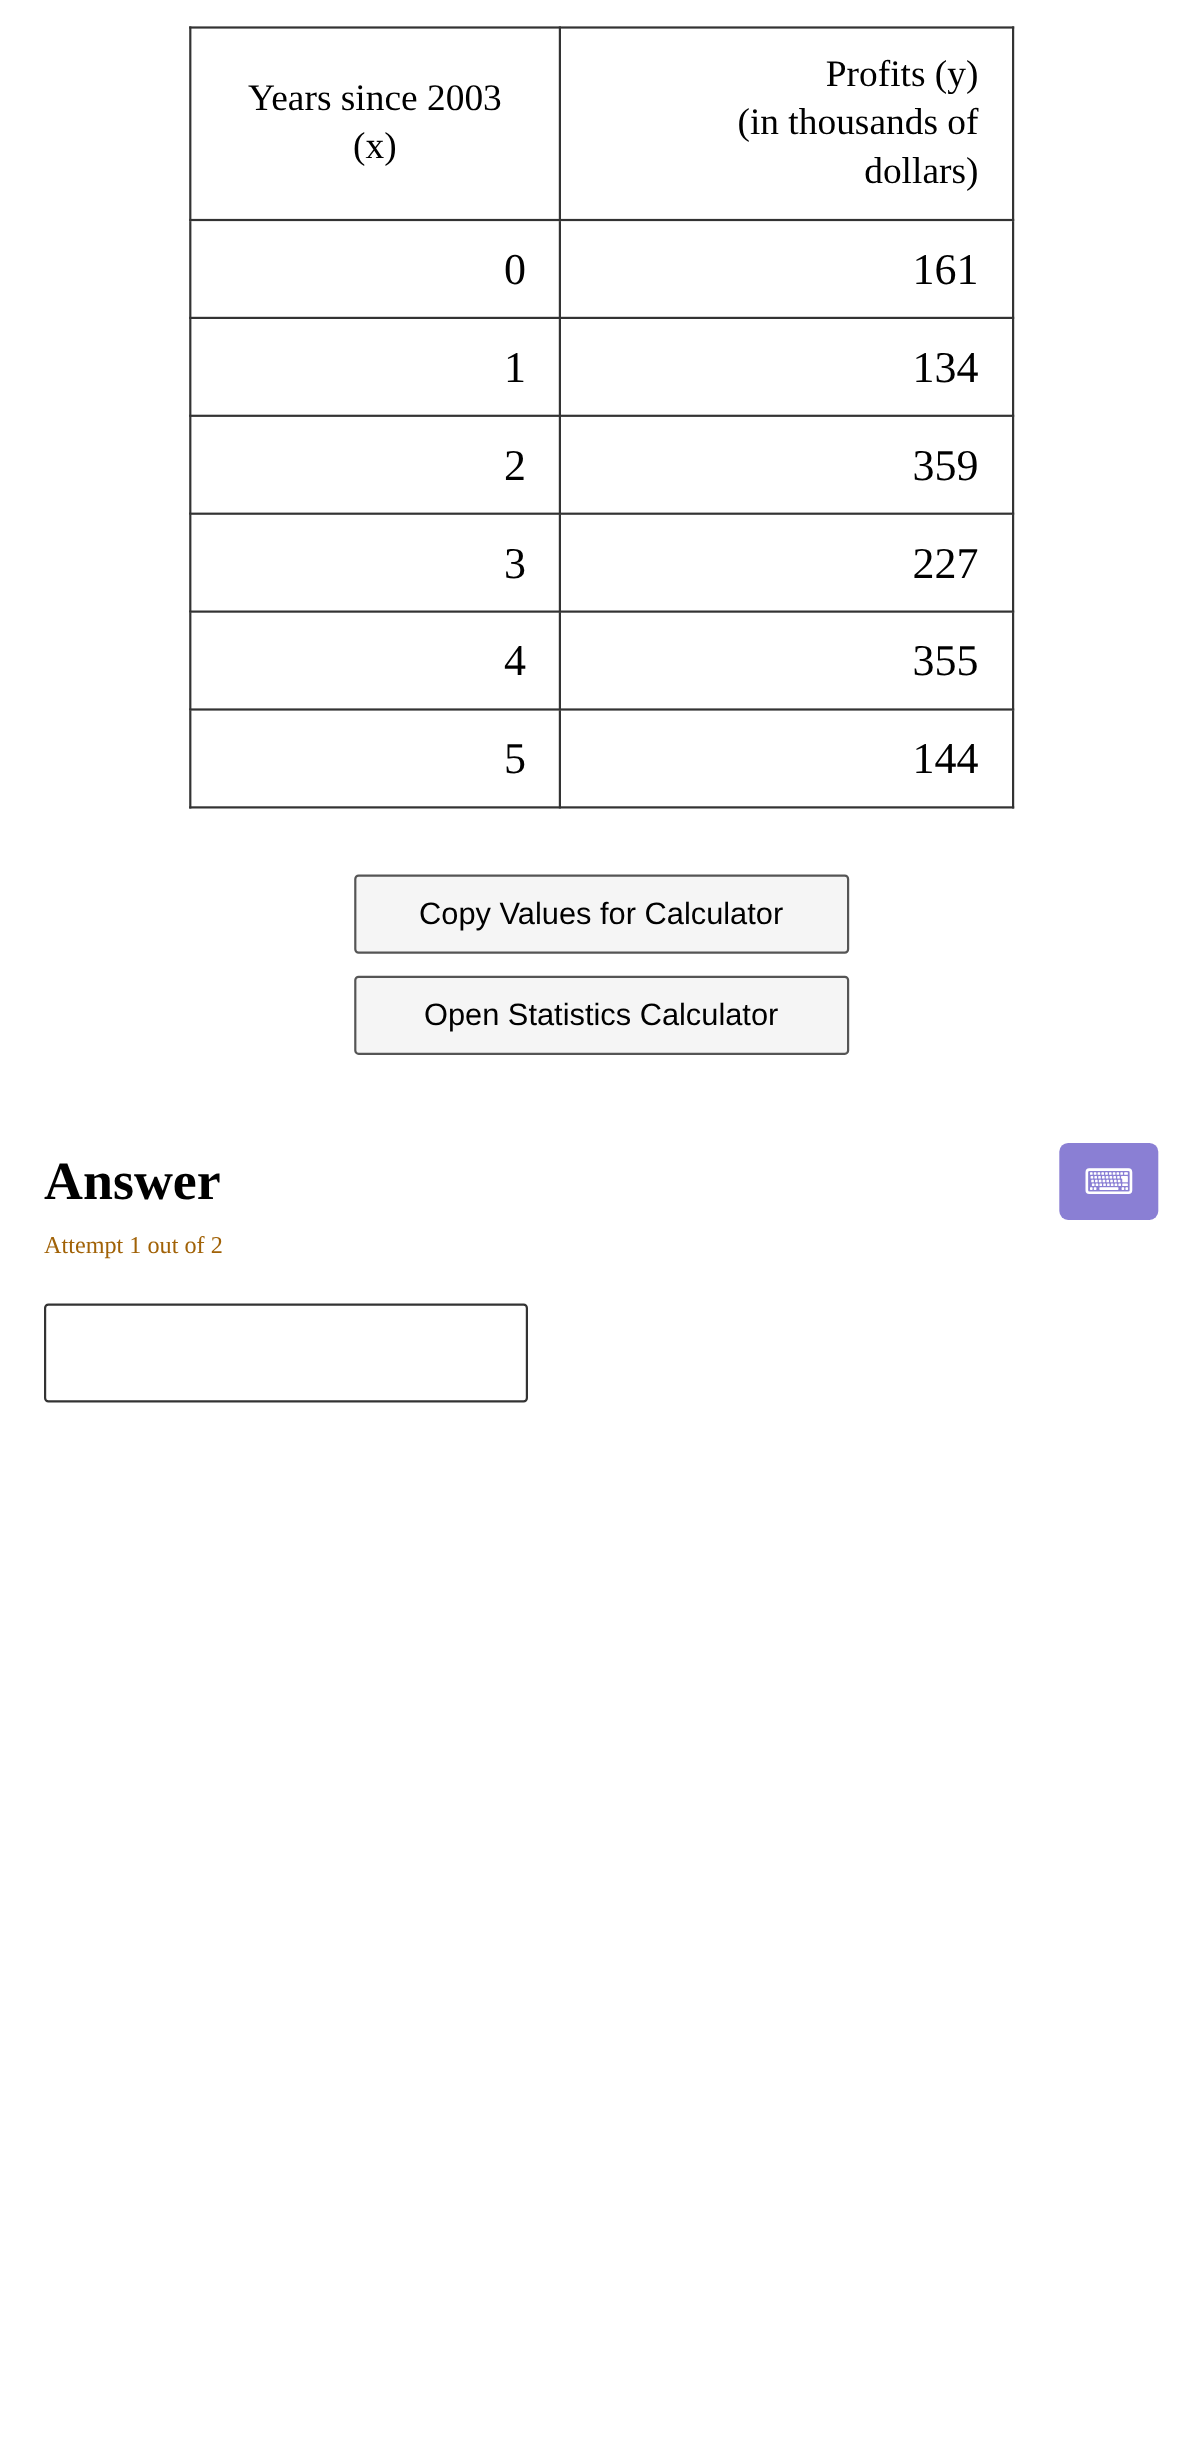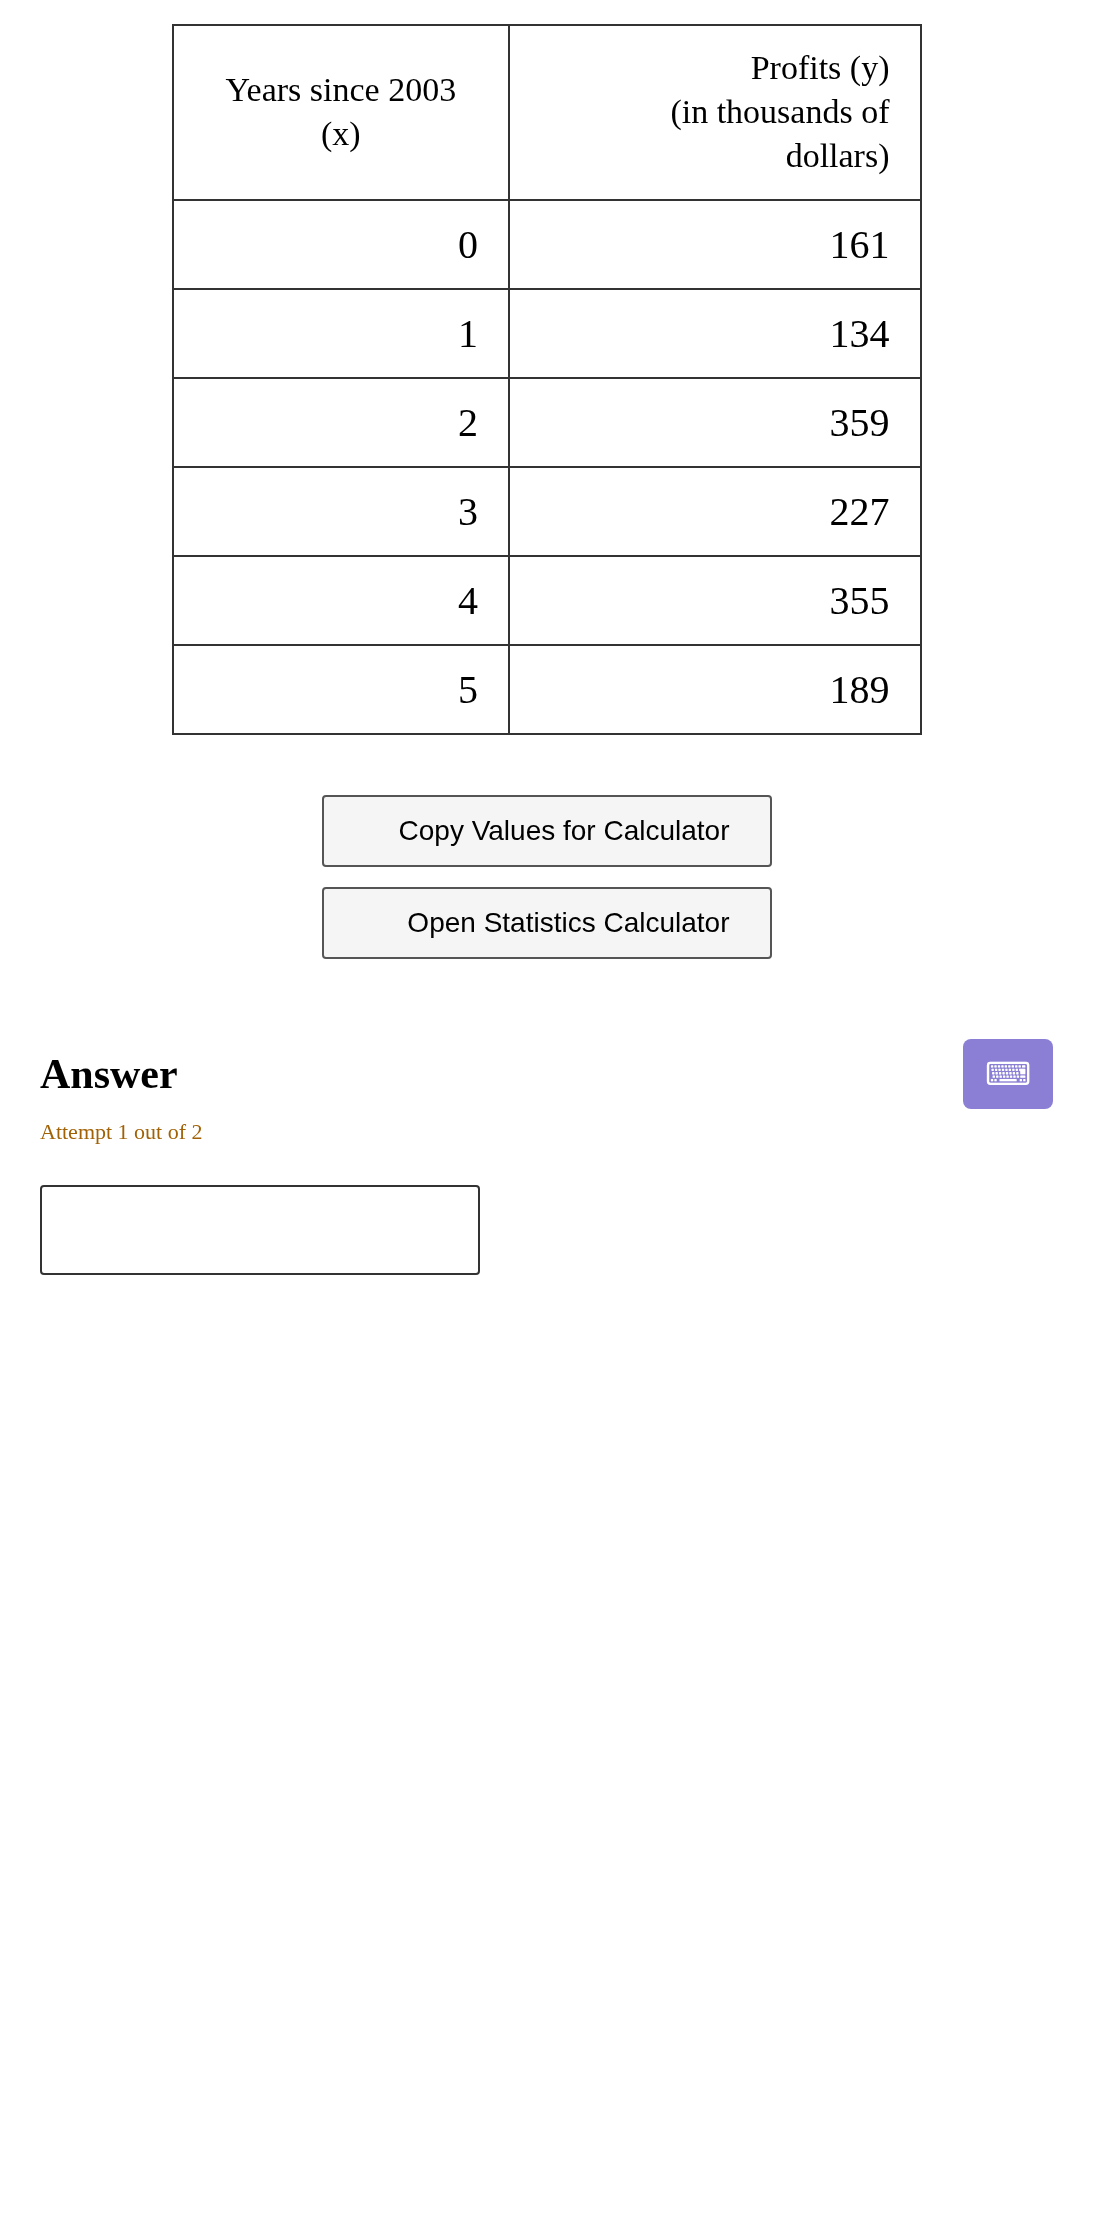--- a/index.html
+++ b/index.html
@@ -63,38 +63,38 @@
     }
 
     .calc-button {
       border: 2px solid #555;
       background: #f5f5f5;
       padding: 18px 40px;
       font-size: 28px;
       cursor: pointer;
       border-radius: 4px;
       min-width: 450px;
-      text-align: right;
+      text-align: center;
       color: #000;
     }
 
     .answer-section {
       margin-top: 80px;
       padding: 0 20px;
     }
 
     .answer-header {
       display: flex;
       justify-content: space-between;
       align-items: center;
       margin-bottom: 10px;
     }
 
     .answer-title {
-      font-size: 42px;
+      font-size: 49px;
       font-weight: bold;
     }
 
     .keyboard-icon-btn {
       background: #8a7fd4;
       border: none;
       border-radius: 8px;
       width: 90px;
       height: 70px;
       cursor: pointer;
@@ -156,21 +156,21 @@
         <tr>
           <td>3</td>
           <td>227</td>
         </tr>
         <tr>
           <td>4</td>
           <td>355</td>
         </tr>
         <tr>
           <td>5</td>
-          <td>189</td>
+          <td>144</td>
         </tr>
       </tbody>
   </table>
 </div>
 
 <div class="button-area">
   <button class="calc-button">Copy Values for Calculator</button>
   <button class="calc-button">Open Statistics Calculator</button>
 </div>
 

